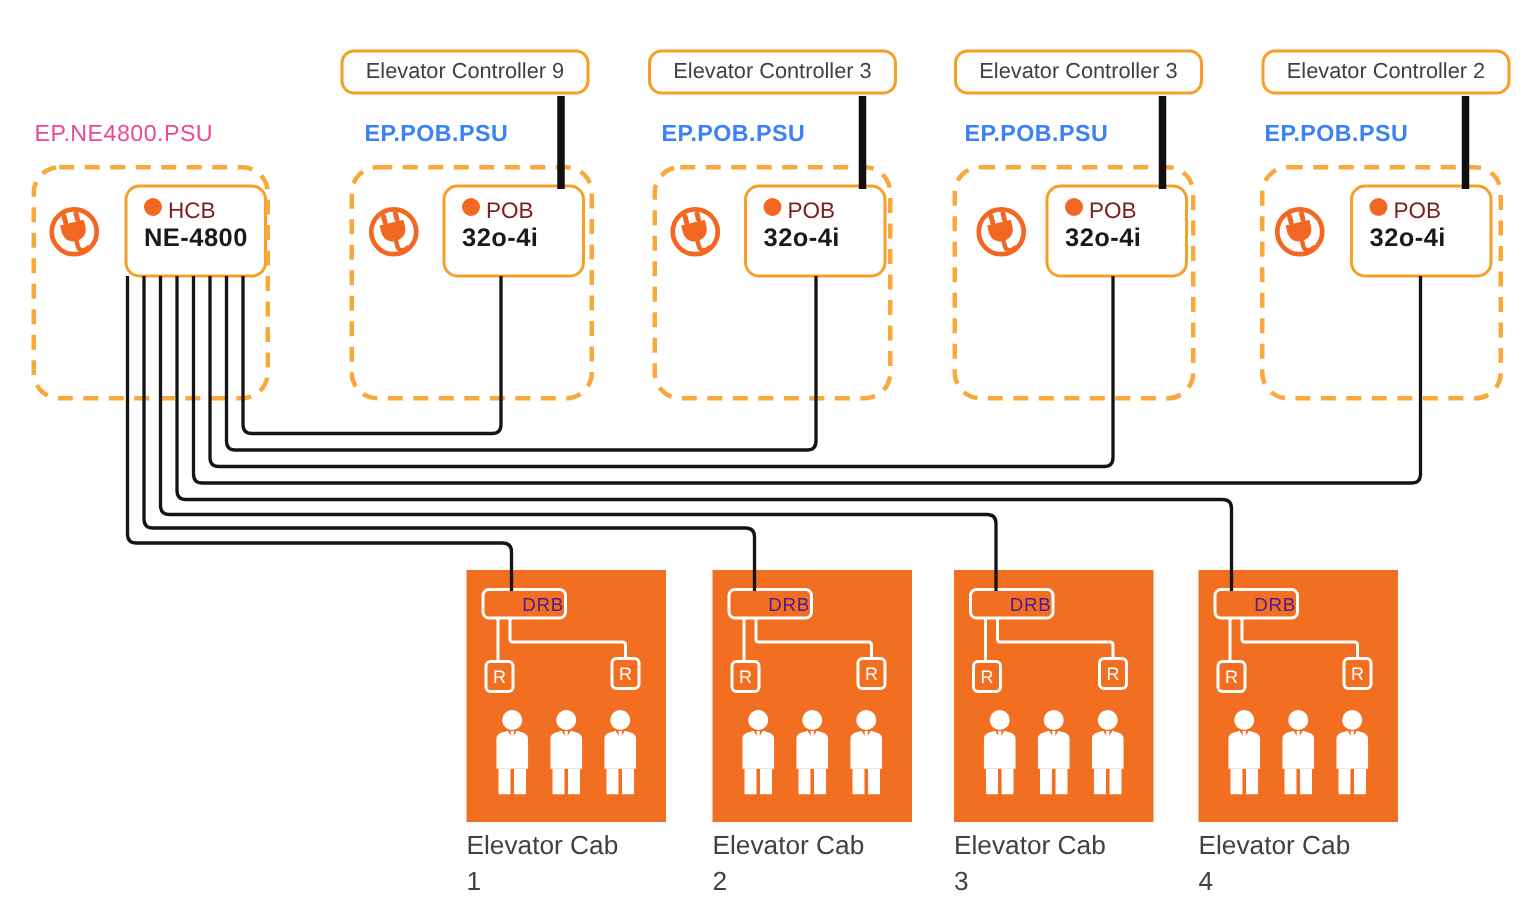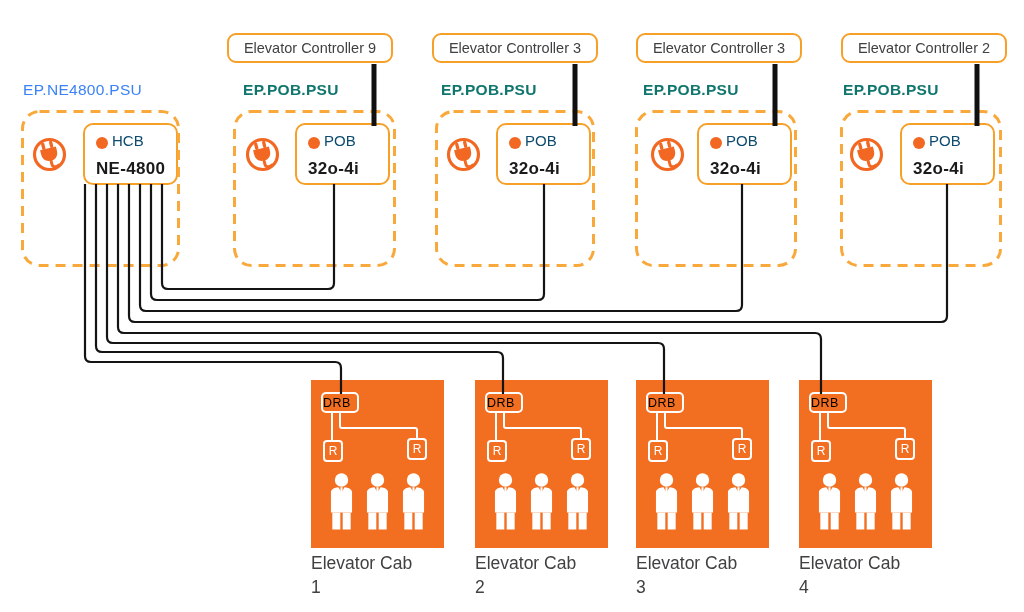--- a/index.html
+++ b/index.html
@@ -9,39 +9,39 @@
   }
   
   .ctrl{
     position:absolute;top:33px;width:166px;height:30px;box-sizing:border-box;
     border:2.5px solid #F6A028;border-radius:9px;background:#fff;
     display:flex;align-items:center;justify-content:center;
     font-size:14.5px;color:#414042;z-index:3;
   }
   
   .grp-label{position:absolute;top:81px;font-size:15.5px;letter-spacing:.3px;z-index:3;}
-  .grp-label.gray{color:#3b82f6;font-weight:400;}
-  .grp-label.orange{color:#0f766e;font-weight:700;}
+  .grp-label.gray{color:#ec4899;font-weight:400;}
+  .grp-label.orange{color:#3b82f6;font-weight:700;}
   
   .dev{
     position:absolute;top:123px;width:95px;height:62px;box-sizing:border-box;
     background:#fff;border:2.5px solid #F6A028;border-radius:10px;
     padding:7px 0 0 11px;z-index:3;
   }
-  .badge-row{display:flex;align-items:flex-end;gap:4px;font-size:15px;color:#0c4a6e;}
+  .badge-row{display:flex;align-items:flex-start;gap:4px;font-size:15px;color:#7f1d1d;}
   .dot{width:12px;height:12px;border-radius:50%;background:#F26822;flex:0 0 auto;}
-  .model{font-size:17px;font-weight:700;color:#1A1A1A;margin-top:10px;letter-spacing:.3px;}
+  .model{font-size:17px;font-weight:700;color:#1A1A1A;margin-top:0;letter-spacing:.3px;}
   
   .plug{position:absolute;width:37px;height:37px;top:136px;z-index:3;}
   
   .cab{position:absolute;top:380px;width:133px;height:168px;background:#F26E21;z-index:2;}
   .drb{
-    position:absolute;left:10px;top:12px;width:38px;height:21px;box-sizing:border-box;
-    border:2.5px solid #fff;border-radius:5px;color:#000000;font-size:12.5px;letter-spacing:.5px;
-    display:flex;align-items:center;justify-content:flex-start;
+    position:absolute;left:10px;top:12px;width:57px;height:21px;box-sizing:border-box;
+    border:2.5px solid #fff;border-radius:5px;color:#4c1d95;font-size:12.5px;letter-spacing:.5px;
+    display:flex;align-items:center;justify-content:flex-end;
   }
   .rbox{
     position:absolute;width:20px;height:22px;box-sizing:border-box;
     border:2px solid #fff;border-radius:4px;color:#fff;font-size:12px;
     display:flex;align-items:center;justify-content:center;
   }
   .rbox.left{left:12px;top:60px;}
   .rbox.right{left:96px;top:58px;}
   .cab-wires{position:absolute;left:0;top:0;pointer-events:none;}
   .persons{position:absolute;left:0;right:0;top:92px;display:flex;justify-content:center;gap:3px;}

